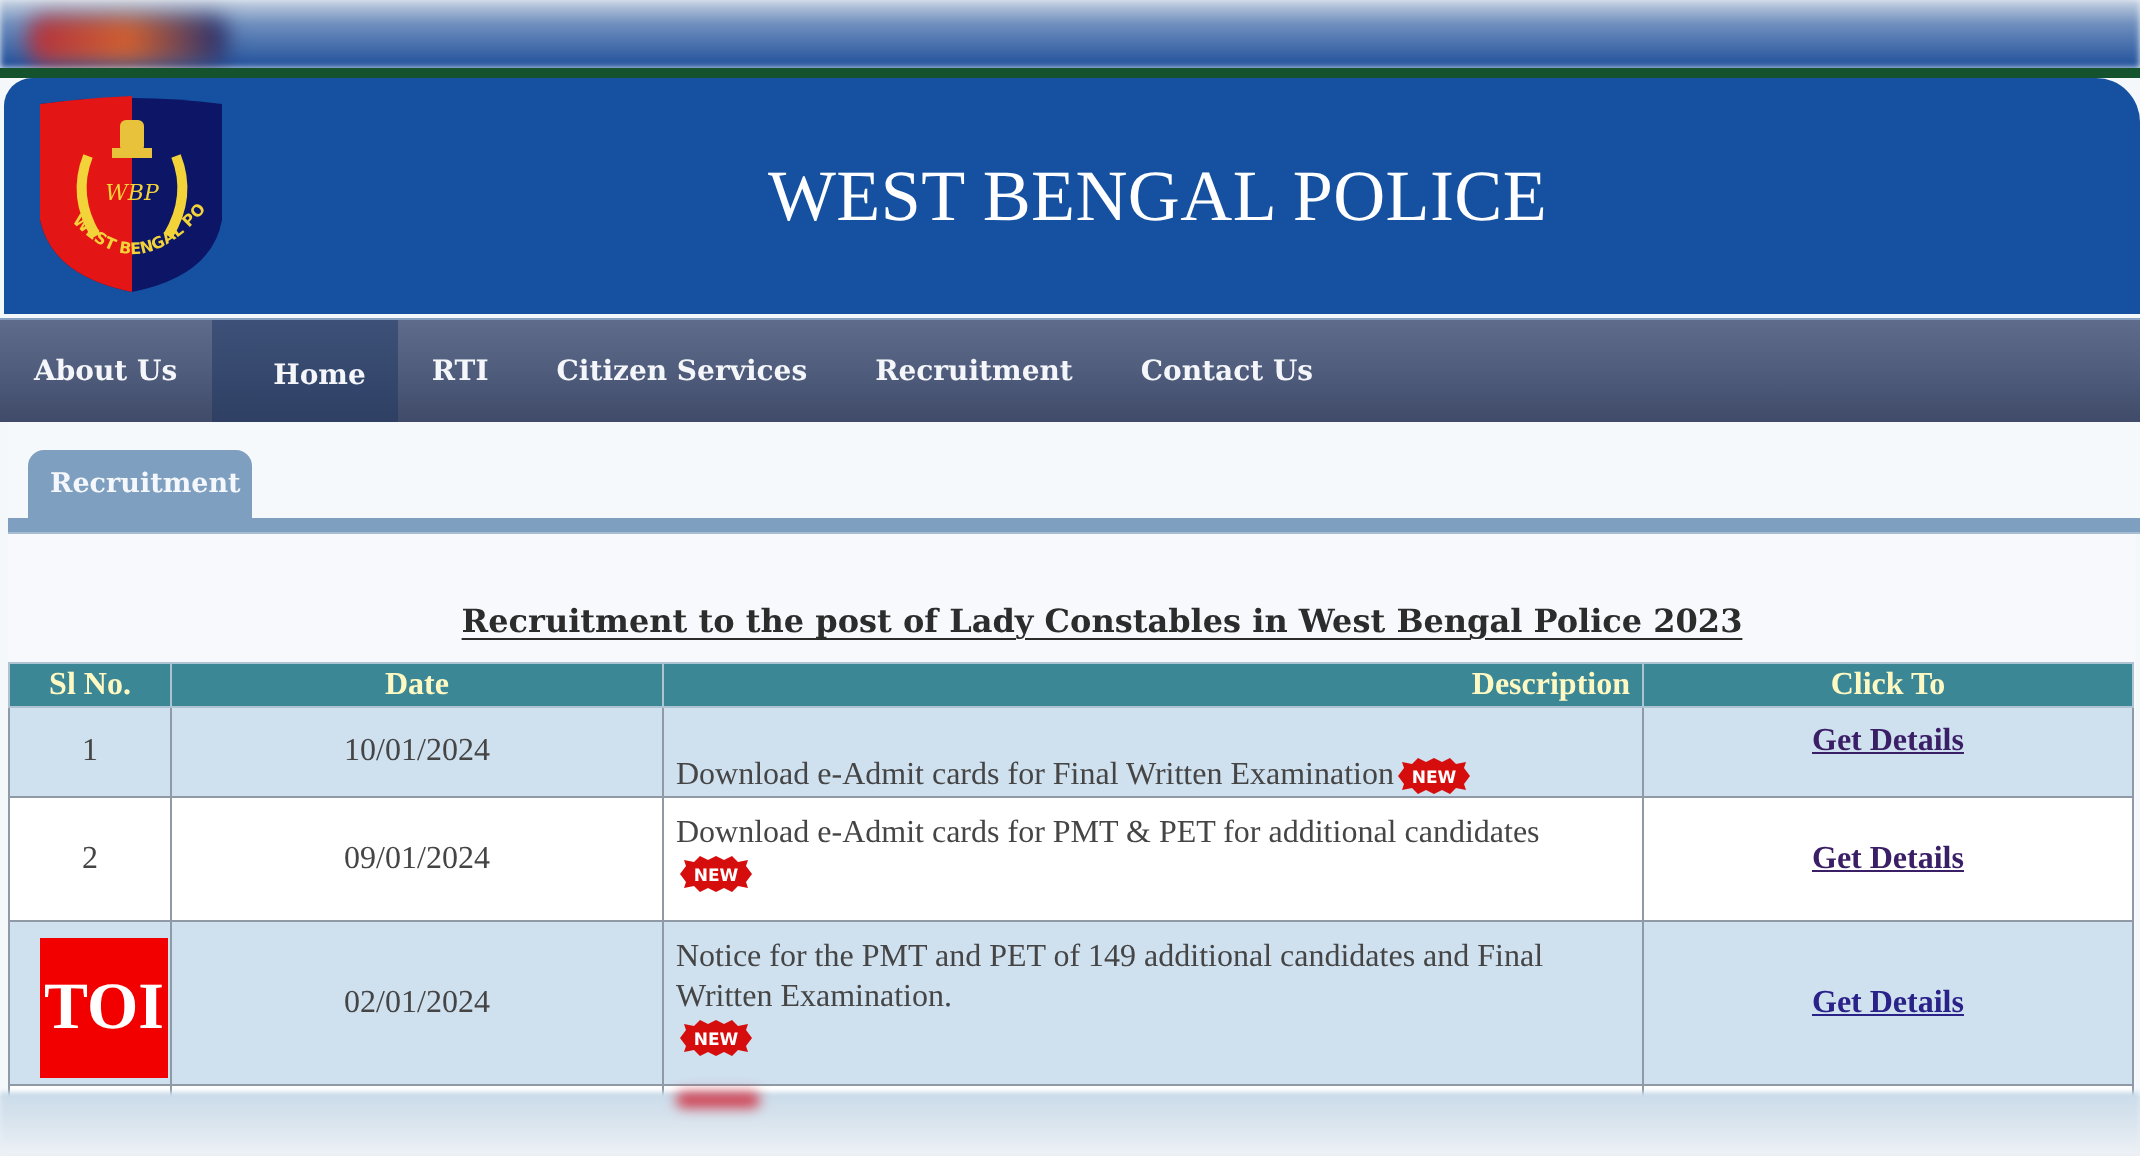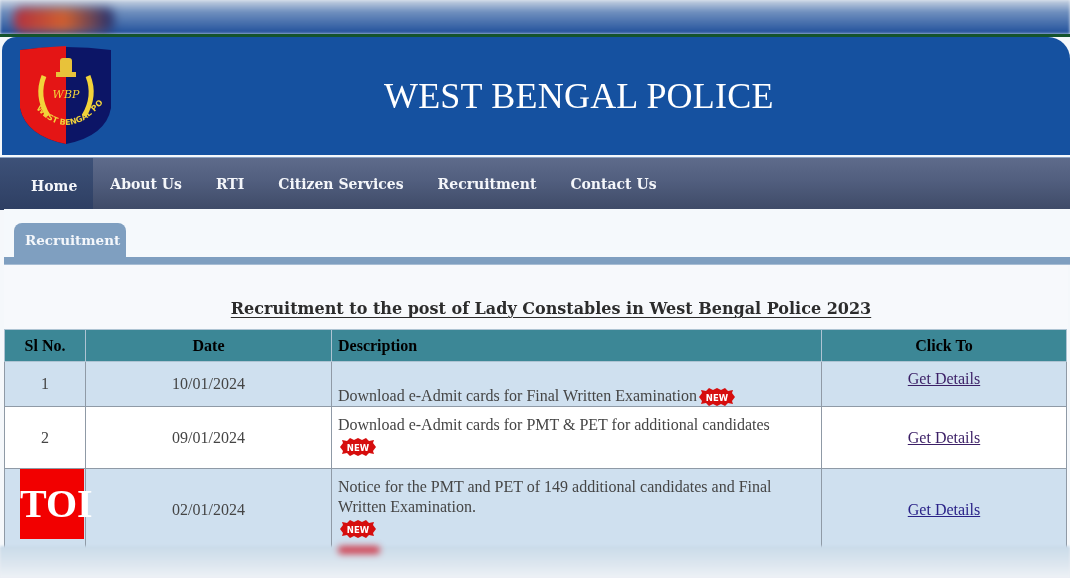--- a/index.html
+++ b/index.html
@@ -6,21 +6,21 @@
   html, body { width: 1070px; height: 578px; overflow: hidden; background: #e9eef4; }
   body { position: relative; font-family: "DejaVu Serif", serif; }
 
   
   .top-strip { position: absolute; left: 0; top: 0; width: 1070px; height: 34px;
     background: linear-gradient(180deg, #c8d3e2 0%, #6f8fbe 35%, #1f4f9a 100%); filter: blur(1.5px); }
   .top-strip .blob { position: absolute; left: 14px; top: 8px; width: 100px; height: 24px;
     background: linear-gradient(90deg,#b03040,#d06030,#203070); filter: blur(5px); border-radius: 8px; }
 
   .page { position: absolute; left: 0; top: 34px; width: 1070px; height: 514px; background: #f5f8fb;
-    border-top: 3px solid #14532d; }
+    border-top: 5px solid #14532d; }
 
   
   .header { position: absolute; left: 2px; top: 0; width: 1068px; height: 118px; background: #1551a0;
     border-radius: 14px 22px 0 0; }
   .logo { position: absolute; left: 16px; top: 9px; width: 95px; height: 100px; }
   .site-title { position: absolute; left: 382px; top: 38px; color: #ffffff;
     font-family: "Liberation Serif", serif; font-size: 36px; letter-spacing: 0.2px; }
 
   
   .nav { position: absolute; left: 0; top: 120px; width: 1070px; height: 52px;
@@ -39,37 +39,37 @@
     border-bottom: 1px solid #a7bdd4; }
 
   .content { position: absolute; left: 4px; top: 228px; width: 1064px; height: 290px; background: #f7f9fc; }
 
   .page-heading { position: absolute; left: 0; top: 34px; width: 1094px; text-align: center;
     font-family: "DejaVu Serif", serif; font-weight: bold; font-size: 16px; color: #2c2c2c;
     text-decoration: underline; text-underline-offset: 3px; }
 
   table { position: absolute; left: 0; top: 64px; width: 1063px; border-collapse: collapse;
     font-family: "Liberation Serif", serif; }
-  th { background: #3c8796; color: #000000; font-weight: bold; font-size: 16px; height: 32px;
+  th { background: #3c8796; color: #fef9c3; font-weight: bold; font-size: 16px; height: 22px;
     border: 1px solid #aec4d3; padding: 0; margin-top: 18px; }
   td { border: 1px solid #8f9aa6; font-size: 16px; color: #454545; vertical-align: middle; }
   tr.odd td { background: #cfe0ef; }
   tr.even td { background: #ffffff; }
   .c-sl { width: 81px; text-align: center; }
   .c-date { width: 246px; text-align: center; }
   .c-desc { width: 490px; padding: 0 6px; line-height: 20px; }
-  .c-click { text-align: center; }
+  .c-click { text-align: center; font-weight: bold; }
   .link { color: #2a2288; text-decoration: underline; cursor: pointer; }
   .link.visited { color: #3b1f66; }
 
   .new-badge { display: inline-block; vertical-align: middle; width: 40px; height: 18px; position: relative; }
   .new-badge svg { position: absolute; left: 0; top: 0; }
 
   .toi { position: absolute; left: 20px; top: 469px; width: 64px; height: 70px; background: #f20000;
-    color: #fff; font-family: "Liberation Serif", serif; font-weight: bold; font-size: 40px;
+    color: #fff; font-family: "Liberation Serif", serif; font-weight: bold; font-size: 33px;
     text-align: center; line-height: 70px; z-index: 5; }
 
   .bottom-blur { position: absolute; left: 0; top: 546px; width: 1070px; height: 32px;
     background: linear-gradient(180deg, #c9dbe9 0%, #dce6ef 55%, #eef2f6 100%); filter: blur(1px); }
   .bottom-blur .redblob { position: absolute; left: 338px; top: 0; width: 42px; height: 8px; background: #d04050;
     filter: blur(3px); border-radius: 6px; }
 </style>
 </head>
 <body>
 
@@ -88,42 +88,42 @@
         <path d="M26 30 Q18 50 30 70 M70 30 Q78 50 66 70" stroke="#f2d33a" stroke-width="5" fill="none"></path>
         <text x="48" y="52" font-size="11" fill="#f2d33a" text-anchor="middle" font-style="italic" font-family="DejaVu Serif, serif">WBP</text>
         <path id="arc" d="M14 58 Q48 100 84 58" fill="none"></path>
         <text font-size="8" font-weight="bold" fill="#f2d33a" font-family="DejaVu Sans, sans-serif"><textPath href="#arc" startOffset="6">WEST BENGAL POLICE</textPath></text>
       </svg>
     </div>
     <div class="site-title">WEST BENGAL POLICE</div>
   </div>
 
   <div class="nav">
+    <div class="nav-item">About Us</div>
     <div class="nav-item active">Home</div>
-    <div class="nav-item">About Us</div>
     <div class="nav-item">RTI</div>
     <div class="nav-item">Citizen Services</div>
     <div class="nav-item">Recruitment</div>
     <div class="nav-item">Contact Us</div>
   </div>
 
   <div class="tab-area">
     <div class="tab">Recruitment</div>
   </div>
   <div class="tab-bar"></div>
 
   <div class="content">
     <div class="page-heading">Recruitment to the post of Lady Constables in West Bengal Police 2023</div>
 
     <table>
       <thead>
         <tr>
           <th class="c-sl">Sl No.</th>
           <th class="c-date">Date</th>
-          <th class="c-desc" style="text-align:left">Description</th>
+          <th class="c-desc" style="text-align:right">Description</th>
           <th>Click To</th>
         </tr>
       </thead>
       <tbody>
         <tr class="odd" style="height:44px">
           <td class="c-sl">1</td>
           <td class="c-date">10/01/2024</td>
           <td class="c-desc" style="vertical-align:top;padding-top:24px">
             <span>Download e-Admit cards for Final Written Examination</span><span class="new-badge"><svg width="40" height="18" viewBox="0 0 40 18">
                   <polygon points="2,9 5,5 4,2 9,3 12,0 16,2 20,0 24,2 28,0 31,3 36,2 35,5 38,9 35,13 36,16 31,15 28,18 24,16 20,18 16,16 12,18 9,15 4,16 5,13" fill="#d60d0d"></polygon>

